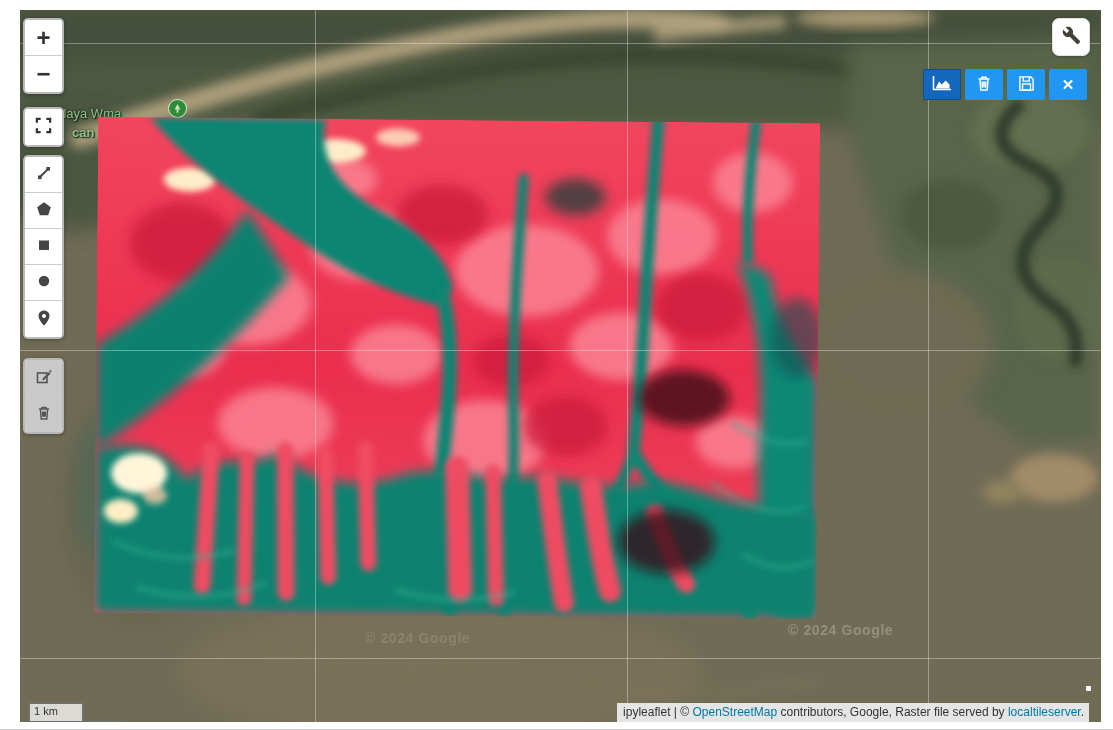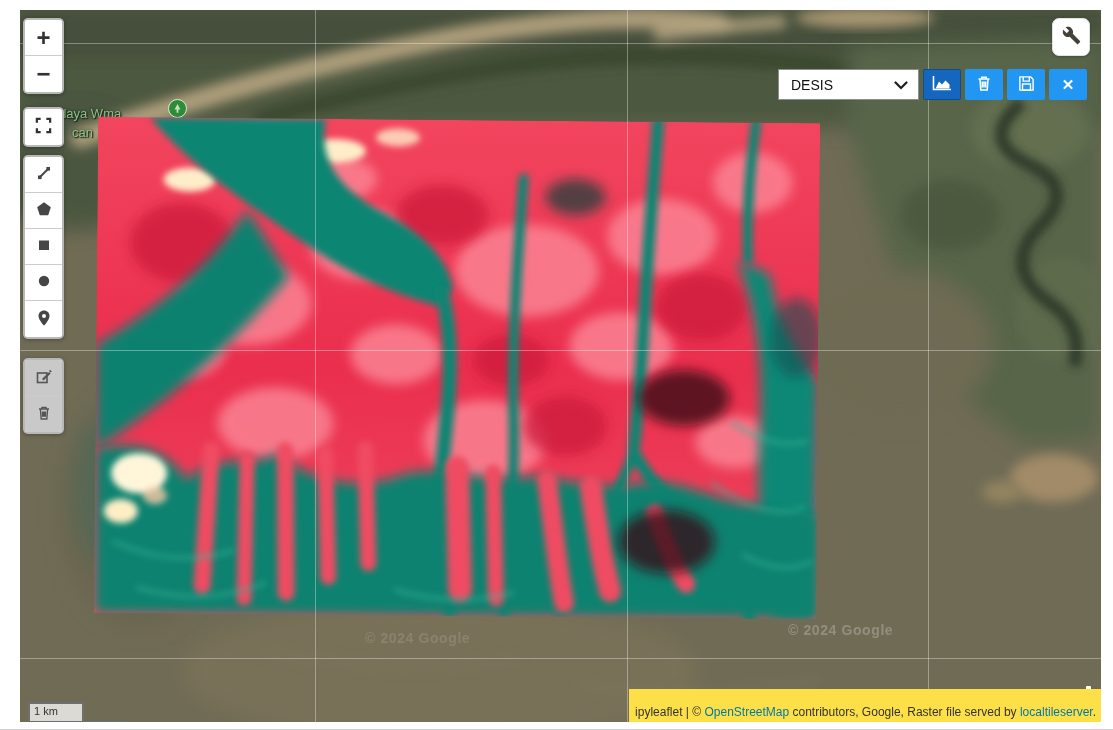--- a/index.html
+++ b/index.html
@@ -41,21 +41,21 @@
   .bbtn.dark{background:#1467bd;box-shadow:inset 0 0 0 1px rgba(0,0,0,0.25);}
   .bbtn .x{color:#fff;font-size:15px;font-weight:bold;line-height:1;}
 
   
   .scale{position:absolute;z-index:5;left:8px;font-size:11px;color:#333;}
   .scale .bar{background:rgba(255,255,255,0.75);border:2px solid #6f6f6f;box-sizing:border-box;padding:0 4px;line-height:15px;white-space:nowrap;}
   .scale .bar.km{width:56px;height:19px;border-bottom:none;}
   .scale .bar.mi{width:105px;height:27px;border-radius:9px;}
 
   
-  .attrib{position:absolute;z-index:6;right:0;bottom:0;background:#fde047;padding:16px 5px 3px 6px;font-size:12px;color:#333;white-space:pre;}
+  .attrib{position:absolute;z-index:6;right:12px;bottom:0;background:#e5e5e5;padding:2px 5px 3px 6px;font-size:12px;color:#333;white-space:pre;}
   .attrib a{color:#0078a8;text-decoration:none;cursor:pointer;}
 </style>
 </head>
 <body>
 
 <div class="page">
   <div class="map">
 
     <svg class="bg" width="1081" height="712" viewBox="0 0 1081 712">
       <defs>
@@ -94,21 +94,21 @@
       <ellipse cx="420" cy="662" rx="260" ry="72" fill="#7a7259" filter="url(#gb10)" opacity="0.85"></ellipse>
       <ellipse cx="120" cy="500" rx="80" ry="120" fill="#6a664f" filter="url(#gb10)"></ellipse>
       <ellipse cx="80" cy="480" rx="26" ry="70" fill="#3c6a5c" filter="url(#gb10)" opacity="0.45"></ellipse>
       <g stroke="#827a5f" stroke-width="6" opacity="0.5" filter="url(#gb6)" fill="none">
         <path d="M240 640 q 120 26 260 10"></path>
         <path d="M560 676 q 120 14 240 -6"></path>
       </g>
     </svg>
 
     <div class="glabel" style="left:8px;top:96px;">tchafalaya Wma</div>
-    <div class="glabel" style="left:52px;top:115px;">can</div>
+    <div class="glabel" style="left:52px;top:115px;font-weight:bold;">can</div>
     <div class="tree-dot" style="left:148px;top:89px;">
       <svg width="11" height="11" viewBox="0 0 12 12">
           <path d="M6 1 L9.2 7 H7 V10.5 H5 V7 H2.8 Z" fill="#bfe3b4"></path>
         </svg>
     </div>
 
     <div class="watermark faint" style="left:345px;top:620px;">© 2024 Google</div>
     <div class="watermark" style="left:768px;top:612px;">© 2024 Google</div>
 
     <div class="overlay">
@@ -297,28 +297,20 @@
 
     <button class="wrench-btn">
       <span>
         <svg width="19" height="19" viewBox="0 0 24 24">
             <path fill="#44403a" d="M22.7 19l-9.1-9.1c.9-2.3.4-5-1.5-6.9-2-2-5-2.4-7.4-1.3L9 6 6 9 1.6 4.7C.4 7.1.9 10.1 2.9 12.1c1.9 1.9 4.6 2.4 6.9 1.5l9.1 9.1c.4.4 1 .4 1.4 0l2.3-2.3c.5-.4.5-1.1.1-1.4z"></path>
           </svg>
       </span>
     </button>
 
     <div class="layer-row">
-      <div class="layer-select">
-        <span class="val">DESIS</span>
-        <span>
-          <svg width="14" height="9" viewBox="0 0 14 9" fill="none" stroke="#1c1c1c" stroke-width="2.2" stroke-linecap="round">
-              <path d="M1.5 1.5 L7 7 L12.5 1.5"></path>
-            </svg>
-        </span>
-      </div>
       <button class="bbtn dark">
         <span>
           <svg width="22" height="17" viewBox="0 0 22 17" fill="none">
               <path d="M2.5 1 V14.5 H20" stroke="#fff" stroke-width="1.6"></path>
               <path d="M4.5 13.5 L8 6.5 L11 9.5 L14.5 5.5 L18.5 9.5 V13.5 Z" fill="#fff"></path>
             </svg>
         </span>
       </button>
       <button class="bbtn lite">
         <span>

